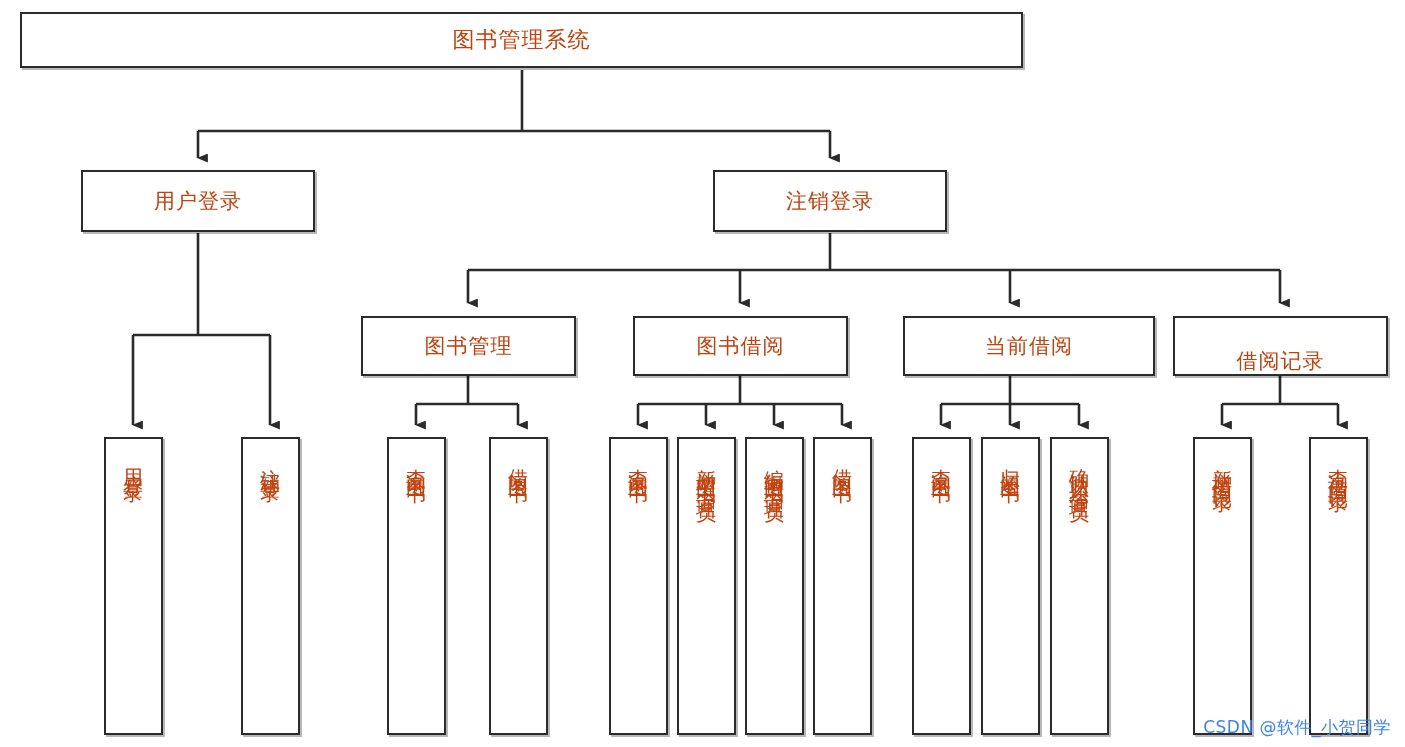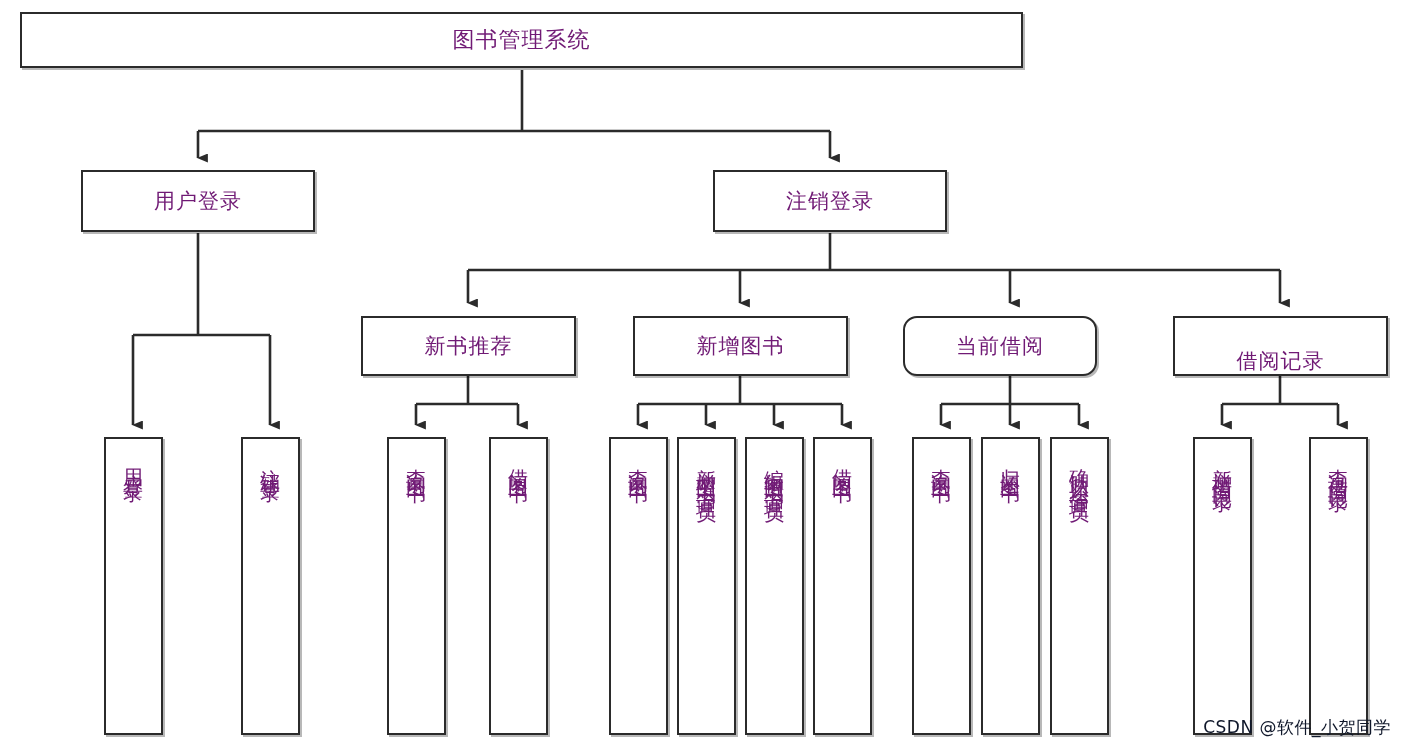--- a/index.html
+++ b/index.html
@@ -29,21 +29,21 @@
     position: absolute;
     box-sizing: border-box;
     background: #ffffff;
     border: 2px solid #2b2b2b;
     display: flex;
     align-items: center;
     justify-content: center;
     box-shadow: 2px 2px 0 rgba(0,0,0,0.28);
   }
   .node-label {
-    color: #701a75;
+    color: #c2410c;
     font-size: 21px;
     line-height: 1.25;
     letter-spacing: 1px;
     white-space: nowrap;
     font-family: "DejaVu Sans", "Liberation Sans", sans-serif;
   }
   .node-box.vertical {
     align-items: flex-start;
     padding-top: 14px;
   }
@@ -55,21 +55,21 @@
     white-space: nowrap;
     line-height: 1;
   }
   #root-box .node-label {
     font-size: 22px;
   }
   #watermark {
     position: absolute;
     right: 14px;
     bottom: 8px;
-    color: #0f172a;
+    color: #3b82f6;
     font-size: 17px;
     letter-spacing: 0.5px;
     user-select: none;
     white-space: nowrap;
     font-family: "DejaVu Sans", "Liberation Sans", sans-serif;
   }
 </style>
 </head>
 <body>
 
@@ -131,26 +131,26 @@
   </div>
 
   <div class="node-box" style="left:81px; top:170px; width:234px; height:62px;">
     <span class="node-label">用户登录</span>
   </div>
   <div class="node-box" style="left:713px; top:170px; width:234px; height:62px;">
     <span class="node-label">注销登录</span>
   </div>
 
   <div class="node-box" style="left:361px; top:316px; width:215px; height:60px;">
-    <span class="node-label">新书推荐</span>
+    <span class="node-label">图书管理</span>
   </div>
   <div class="node-box" style="left:633px; top:316px; width:215px; height:60px;">
-    <span class="node-label">新增图书</span>
-  </div>
-  <div class="node-box" style="left:903px; top:316px; width:194px; height:60px;border-radius:14px;">
+    <span class="node-label">图书借阅</span>
+  </div>
+  <div class="node-box" style="left:903px; top:316px; width:252px; height:60px;">
     <span class="node-label">当前借阅</span>
   </div>
   <div class="node-box" style="left:1173px; top:316px; width:215px; height:60px;align-items:flex-end;">
     <span class="node-label">借阅记录</span>
   </div>
 
   <div class="node-box vertical" style="left:104px; top:437px; width:59px; height:298px;">
     <span class="node-label">用户登录</span>
   </div>
   <div class="node-box vertical" style="left:241px; top:437px; width:59px; height:298px;">

